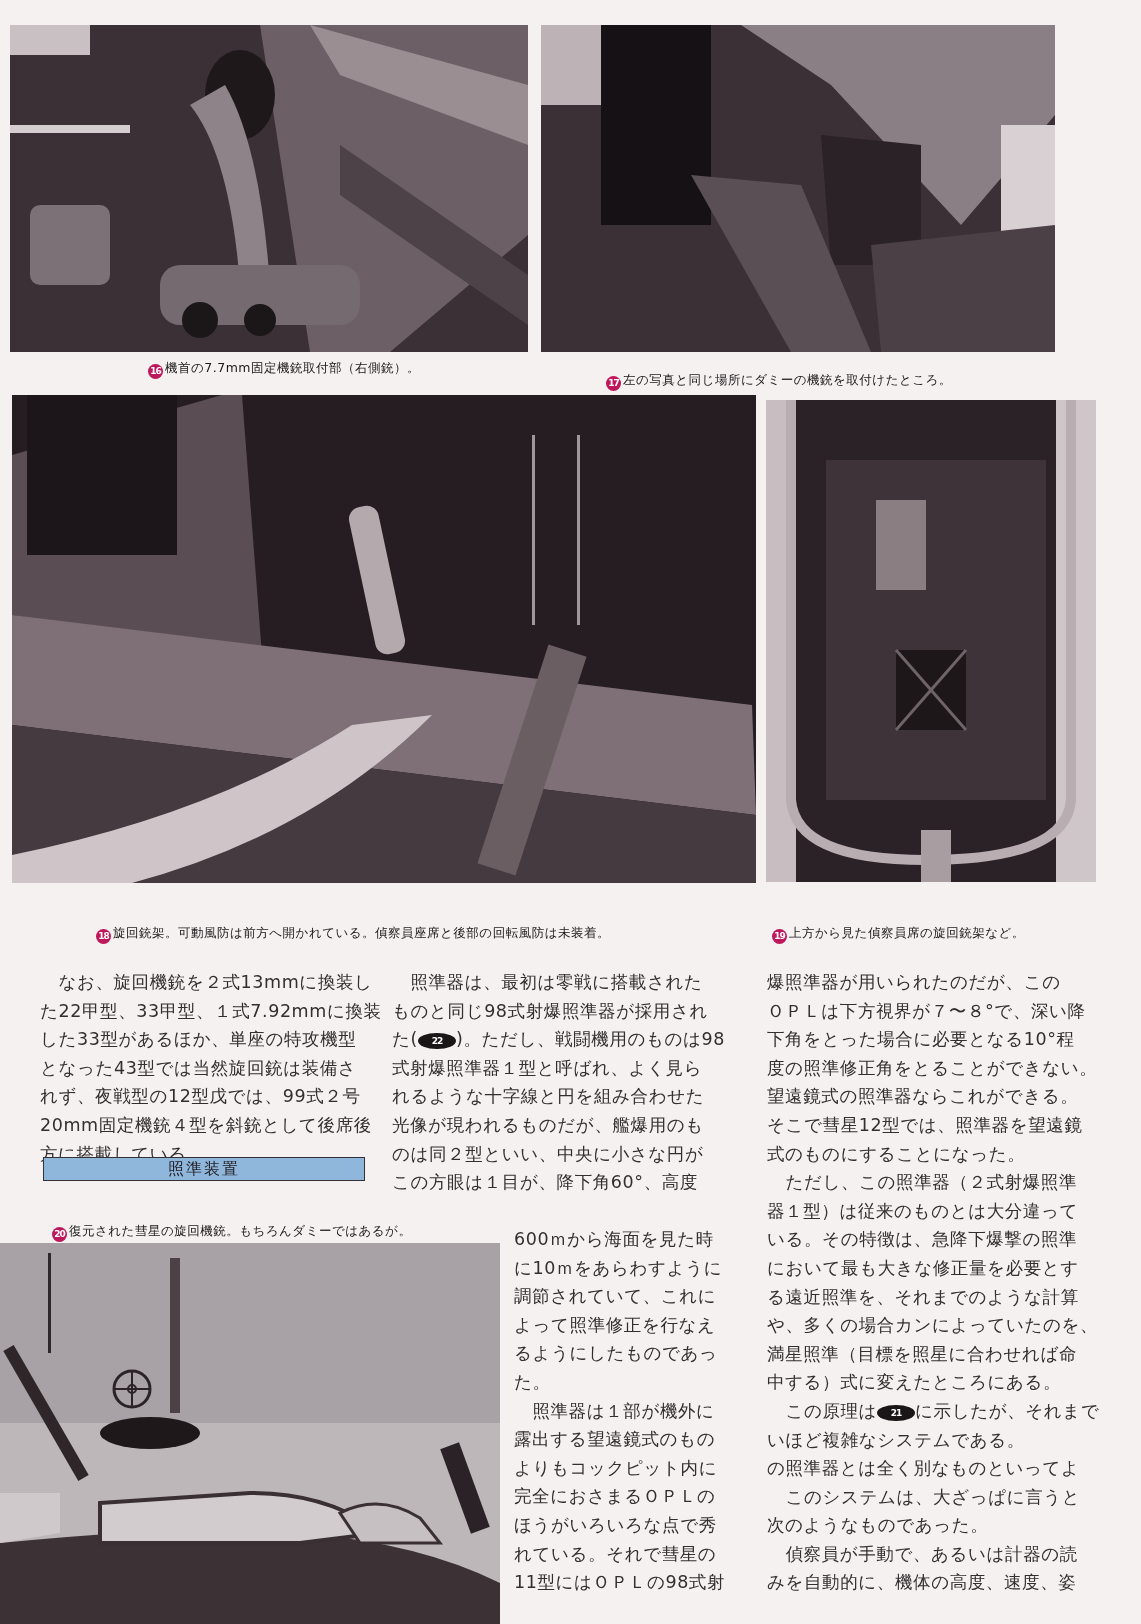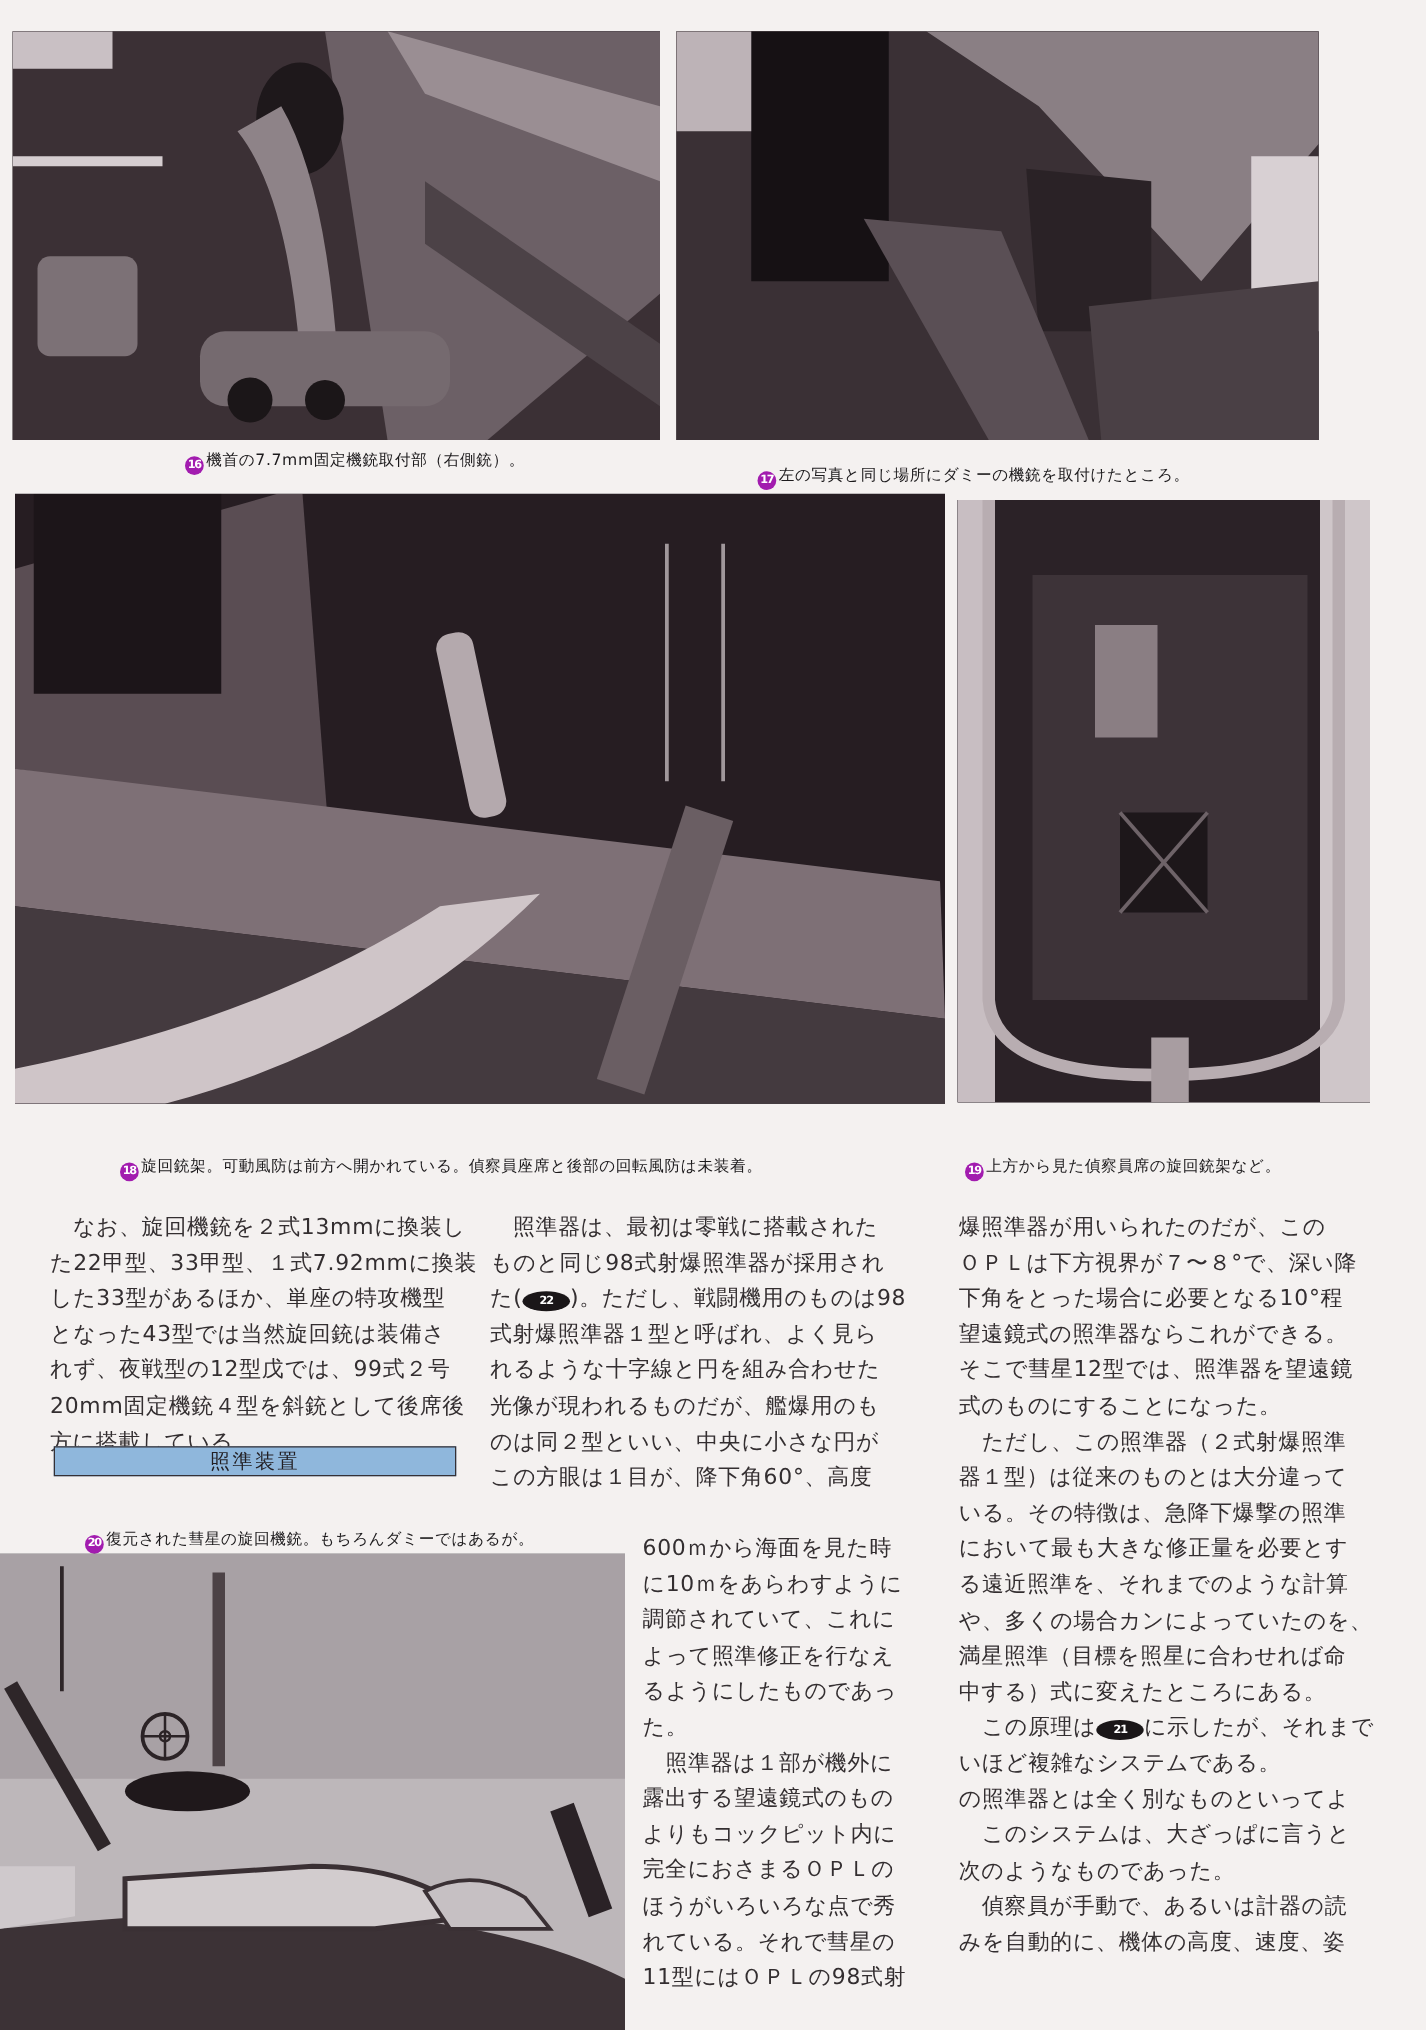--- a/index.html
+++ b/index.html
@@ -1,21 +1,21 @@
 <!DOCTYPE html>
 <html><head>
 <meta charset="utf-8">
 <style>
   * { margin:0; padding:0; box-sizing:border-box; }
   html, body { width:1141px; height:1624px; background:#f4f1f0; overflow:hidden; }
   body { position:relative; font-family:"DejaVu Sans","Liberation Sans",sans-serif; color:#2a2628; }
   .photo { position:absolute; overflow:hidden; background:#2c2428; }
   .photo svg { width:100%; height:100%; display:block; }
   .caption { position:absolute; font-size:12.5px; color:#1c1a1c; white-space:nowrap; letter-spacing:0.5px; }
-  .num { display:inline-block; width:15px; height:15px; border-radius:50%; background:#a21caf; color:#fff; font-size:9px; line-height:15px; text-align:center; font-weight:bold; margin-right:2px; vertical-align:-2px; letter-spacing:-1px; }
+  .num { display:inline-block; width:15px; height:15px; border-radius:50%; background:#be185d; color:#fff; font-size:9px; line-height:15px; text-align:center; font-weight:bold; margin-right:2px; vertical-align:-2px; letter-spacing:-1px; }
   .col { position:absolute; font-size:17.5px; line-height:28.6px; letter-spacing:0.6px; color:#332e30; }
   .col .line { display:block; white-space:nowrap; }
   .ind { padding-left:1.05em; }
   .section-head { position:absolute; left:43px; top:1157px; width:322px; height:24px; background:#8fb7dc; border:1.5px solid #343035; display:flex; align-items:center; justify-content:center; font-size:16px; letter-spacing:2px; color:#221e22; }
   .inline-num { display:inline-block; width:38px; height:16px; border-radius:50%; background:#1a1618; color:#fff; font-size:9px; line-height:16px; text-align:center; font-weight:bold; vertical-align:1px; letter-spacing:-1px; }
 </style>
 </head>
 <body>
 
 <div class="photo" style="left:10px;top:25px;width:518px;height:327px;">
@@ -95,21 +95,21 @@
   <span class="line">た22甲型、33甲型、１式7.92mmに換装</span>
   <span class="line">した33型があるほか、単座の特攻機型</span>
   <span class="line">となった43型では当然旋回銃は装備さ</span>
   <span class="line">れず、夜戦型の12型戊では、99式２号</span>
   <span class="line">20mm固定機銃４型を斜銃として後席後</span>
   <span class="line">方に搭載している。</span>
 </div>
 
 <div class="section-head">照準装置</div>
 
-<div class="caption" style="left:68px;top:1223px;">
+<div class="caption" style="left:52px;top:1223px;">
   <span class="num">20</span><span>復元された彗星の旋回機銃。もちろんダミーではあるが。</span>
 </div>
 <div class="photo" style="left:0px;top:1243px;width:500px;height:381px;">
   <svg viewBox="0 0 500 381" preserveAspectRatio="none">
     <rect width="500" height="381" fill="#bdb7ba"></rect>
     <rect width="500" height="180" fill="#a8a1a5"></rect>
     <path d="M0,300 Q200,280 300,290 Q420,300 500,340 L500,381 L0,381 Z" fill="#3c3236"></path>
     <path d="M0,250 L60,250 L60,290 L0,300 Z" fill="#cfc9cc"></path>
     <path d="M100,260 L250,250 Q330,250 380,290 L300,300 L100,300 Z" fill="#d2ccce" stroke="#3a3034" stroke-width="4"></path>
     <path d="M340,270 Q380,250 420,275 L440,300 L360,300 Z" fill="#c6c0c3" stroke="#3a3034" stroke-width="3"></path>
@@ -148,20 +148,21 @@
   <span class="line">完全におさまるＯＰＬの</span>
   <span class="line">ほうがいろいろな点で秀</span>
   <span class="line">れている。それで彗星の</span>
   <span class="line">11型にはＯＰＬの98式射</span>
 </div>
 
 <div class="col" style="left:767px;top:968px;width:335px;">
   <span class="line">爆照準器が用いられたのだが、この</span>
   <span class="line">ＯＰＬは下方視界が７〜８°で、深い降</span>
   <span class="line">下角をとった場合に必要となる10°程</span>
+  <span class="line">度の照準修正角をとることができない。</span>
   <span class="line">望遠鏡式の照準器ならこれができる。</span>
   <span class="line">そこで彗星12型では、照準器を望遠鏡</span>
   <span class="line">式のものにすることになった。</span>
   <span class="line ind">ただし、この照準器（２式射爆照準</span>
   <span class="line">器１型）は従来のものとは大分違って</span>
   <span class="line">いる。その特徴は、急降下爆撃の照準</span>
   <span class="line">において最も大きな修正量を必要とす</span>
   <span class="line">る遠近照準を、それまでのような計算</span>
   <span class="line">や、多くの場合カンによっていたのを、</span>
   <span class="line">満星照準（目標を照星に合わせれば命</span>

